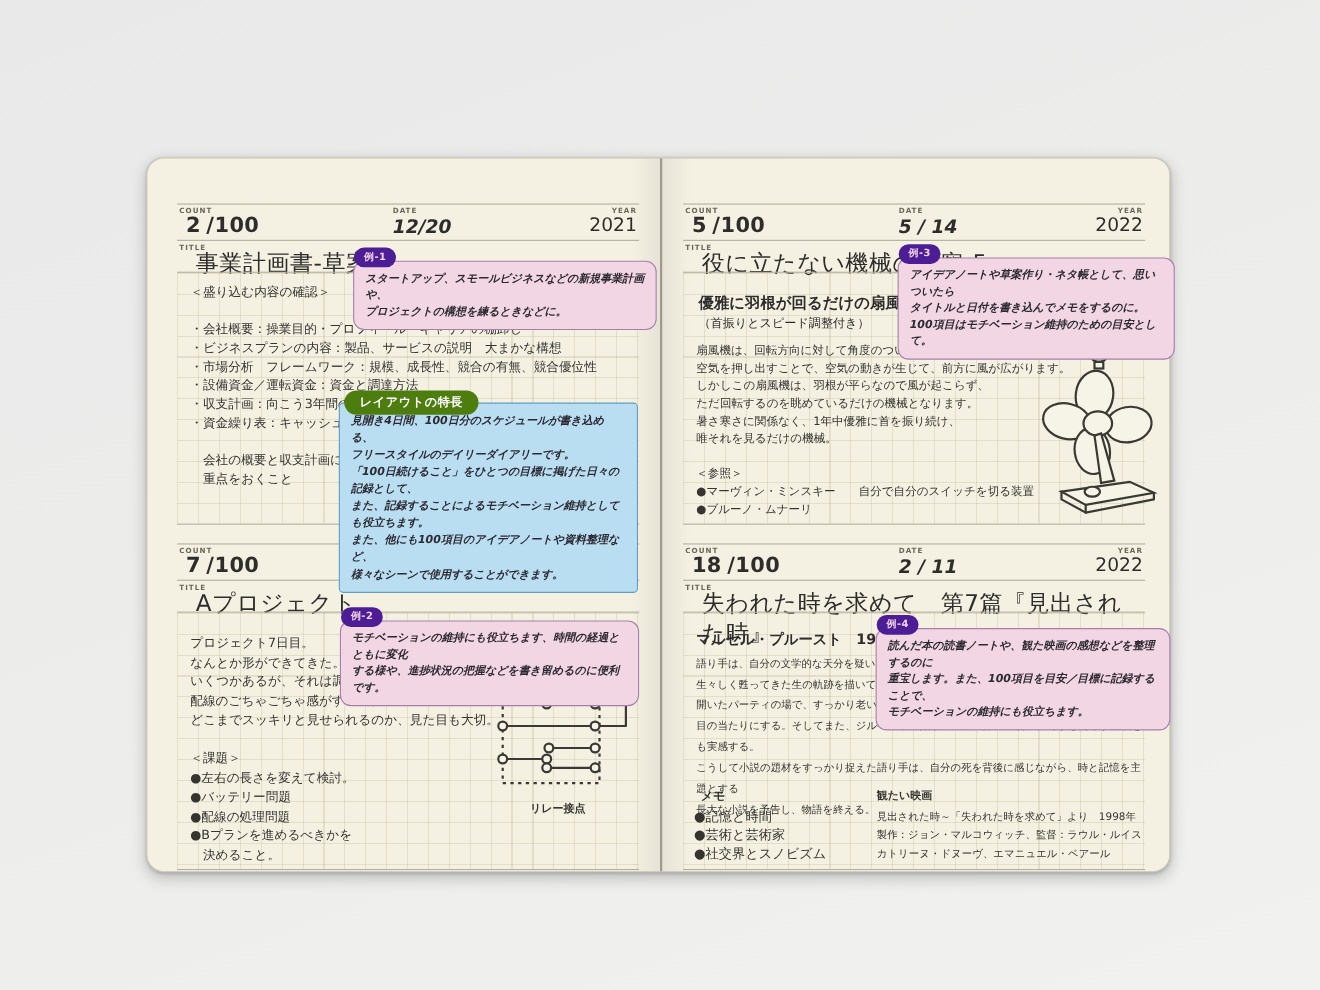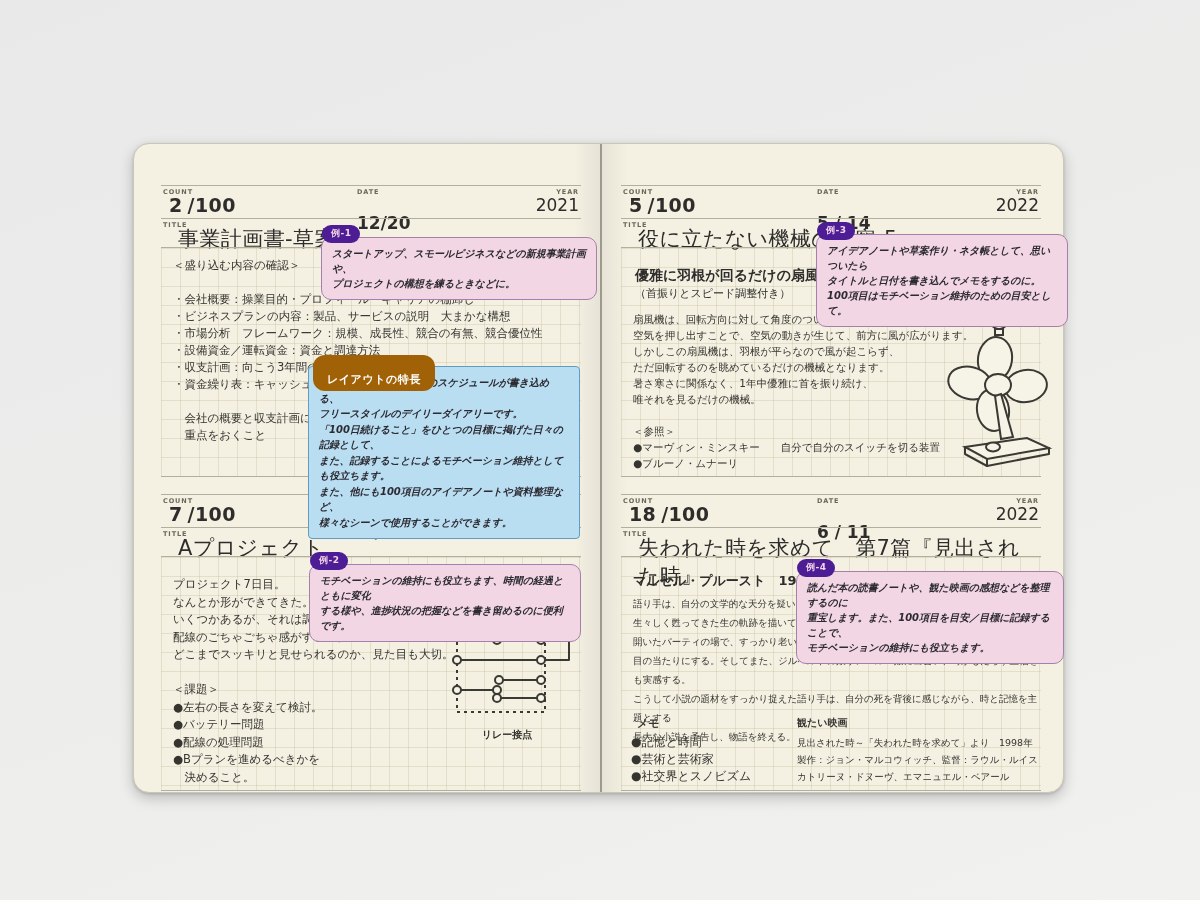--- a/index.html
+++ b/index.html
@@ -16,41 +16,41 @@
   }
   .gutter-shade{position:absolute;top:0;bottom:0;left:440px;width:54px;
     background:linear-gradient(to right,rgba(0,0,0,0),rgba(0,0,0,.06) 50%,rgba(0,0,0,0));}
   .gutter{position:absolute;top:0;bottom:0;left:466px;width:2px;background:#9d9a8d;}
   .entry{position:absolute;width:420px;margin-top:18px;}
   .rule{position:absolute;left:0;right:0;height:0;border-top:1.5px solid #b3af9e;}
   .flabel{position:absolute;top:3px;font-size:6.5px;letter-spacing:.14em;color:#6b675a;font-weight:600;}
   .ylab{right:2px;}
   .cval{position:absolute;top:9px;left:8px;font-size:19px;font-weight:600;letter-spacing:.02em;}
   .ctot{margin-left:5px;}
-  .dval{position:absolute;top:28px;left:196px;font-size:17px;font-weight:600;}
+  .dval{position:absolute;top:12px;left:196px;font-size:17px;font-weight:600;font-style:italic;}
   .yval{position:absolute;top:10px;right:2px;font-size:17px;font-weight:400;}
   .tlabel{position:absolute;top:36px;left:2px;font-size:6.5px;letter-spacing:.14em;color:#6b675a;font-weight:600;}
   .tval{position:absolute;top:40px;left:17px;font-size:21px;font-weight:400;letter-spacing:.02em;}
   .grid{position:absolute;left:0;right:0;top:62px;bottom:0;
     border-top:1.5px solid #b3af9e;border-bottom:1.5px solid #b3af9e;
     background-image:
       repeating-linear-gradient(to right,rgba(158,148,98,.20) 0 1px,transparent 1px 19px),
       repeating-linear-gradient(to bottom,rgba(158,148,98,.20) 0 1px,transparent 1px 19px);}
   .pre{white-space:pre-line;}
   .body{position:absolute;z-index:1;color:#35342f;}
   .sub1{position:absolute;z-index:1;font-size:14px;font-weight:600;}
   .sub2{position:absolute;z-index:1;font-size:11px;font-weight:500;}
   .callout{position:absolute;z-index:3;border:1.5px solid #a77fad;background:#f2d6e3;
     border-radius:10px;padding:8px 10px;}
   .callout-text{font-size:10px;line-height:15px;font-weight:600;color:#2c2a33;font-style:italic;}
   .badge{position:absolute;top:-13px;left:0px;background:#4c1d95;color:#f4d4e6;
     font-size:9px;font-weight:700;padding:2px 9px 3px;border-radius:9px;letter-spacing:.05em;}
   .callout.blue{background:#b9def1;border-color:#5f9ec2;border-radius:4px;}
-  .callout.blue .badge{background:#a16207;color:#ffffff;font-size:11px;border-radius:12px;
-    top:-12px;left:4px;padding:17px 14px 4px;}
+  .callout.blue .badge{background:#4d7c0f;color:#ffffff;font-size:11px;border-radius:12px;
+    top:-12px;left:4px;padding:3px 14px 4px;}
   .sketch{position:absolute;z-index:2;}
   .sketch-label{position:absolute;z-index:2;font-size:10px;font-weight:600;text-align:center;color:#35342f;}
   .col-label{position:absolute;z-index:1;font-size:11px;font-weight:600;color:#35342f;}
   svg .ln{stroke:#3a3933;stroke-width:2;fill:none;stroke-linecap:round;stroke-linejoin:round;}
   svg .nd{stroke:#3a3933;stroke-width:2;fill:#f6f3e7;}
   svg .dash{stroke:#3a3933;stroke-width:2;fill:none;stroke-dasharray:3 4;}
 </style>
 </head>
 <body>
 
@@ -200,21 +200,21 @@
 100項目はモチベーション維持のための目安として。</div>
     </div>
   </div>
 
   <div class="entry" style="left:487px;top:332px;height:297px">
     <div class="rule" style="top:0"></div>
     <span class="flabel" style="left:2px">COUNT</span>
     <span class="flabel" style="left:196px">DATE</span>
     <span class="flabel ylab">YEAR</span>
     <div class="cval"><span>18</span><span class="ctot">/100</span></div>
-    <div class="dval">6 / 11</div>
+    <div class="dval">2 / 11</div>
     <div class="yval">2022</div>
     <div class="rule" style="top:33px"></div>
     <span class="tlabel">TITLE</span>
     <div class="tval">失われた時を求めて　第7篇『見出された時』</div>
     <div class="grid"></div>
     <div class="sub1" style="left:12px;top:78px;font-size:13px">マルセル・プルースト　1913-1927</div>
     <div class="body pre" style="left:12px;top:100px;font-size:9.5px;line-height:19px">語り手は、自分の文学的な天分を疑いながらも、
 生々しく甦ってきた生の軌跡を描いていく。
 開いたパーティの場で、すっかり老いて様変わりした人々の姿を見て、「時の破壊作用」を
 目の当たりにする。そしてまた、ジルベルトの娘サン＝ルー嬢に出会い、時がもたらす至福をも実感する。

